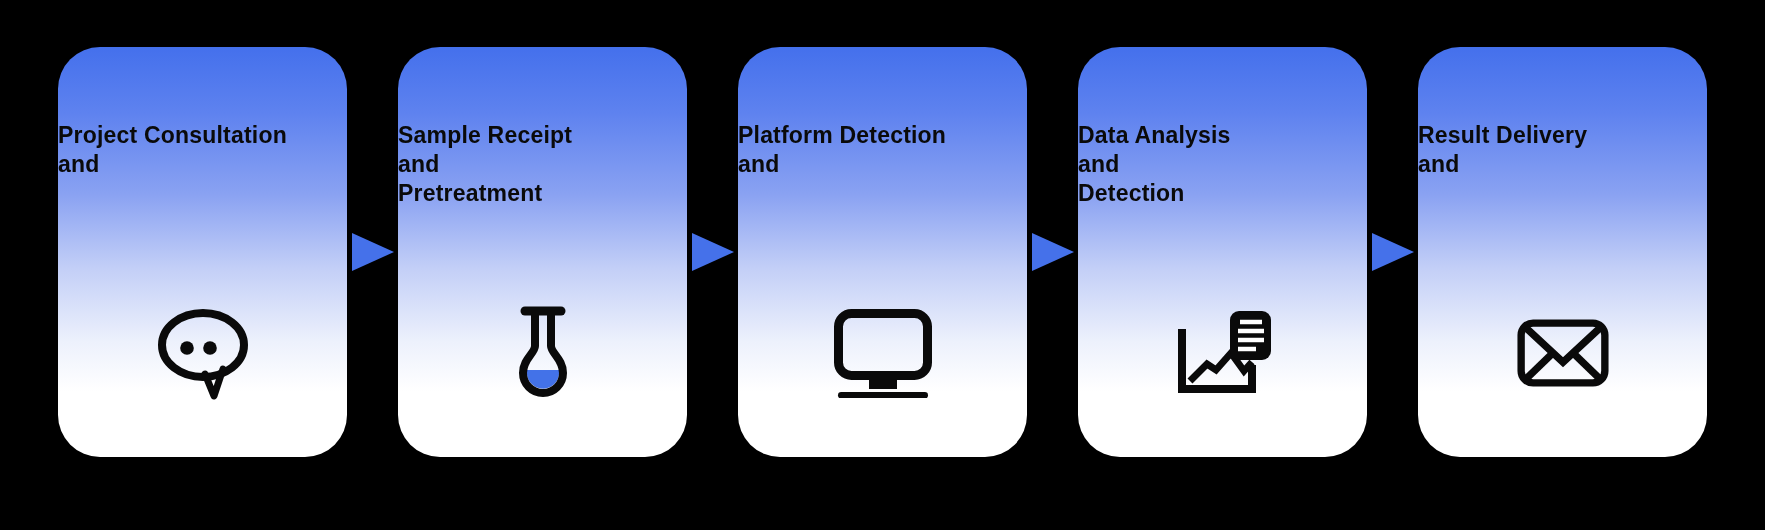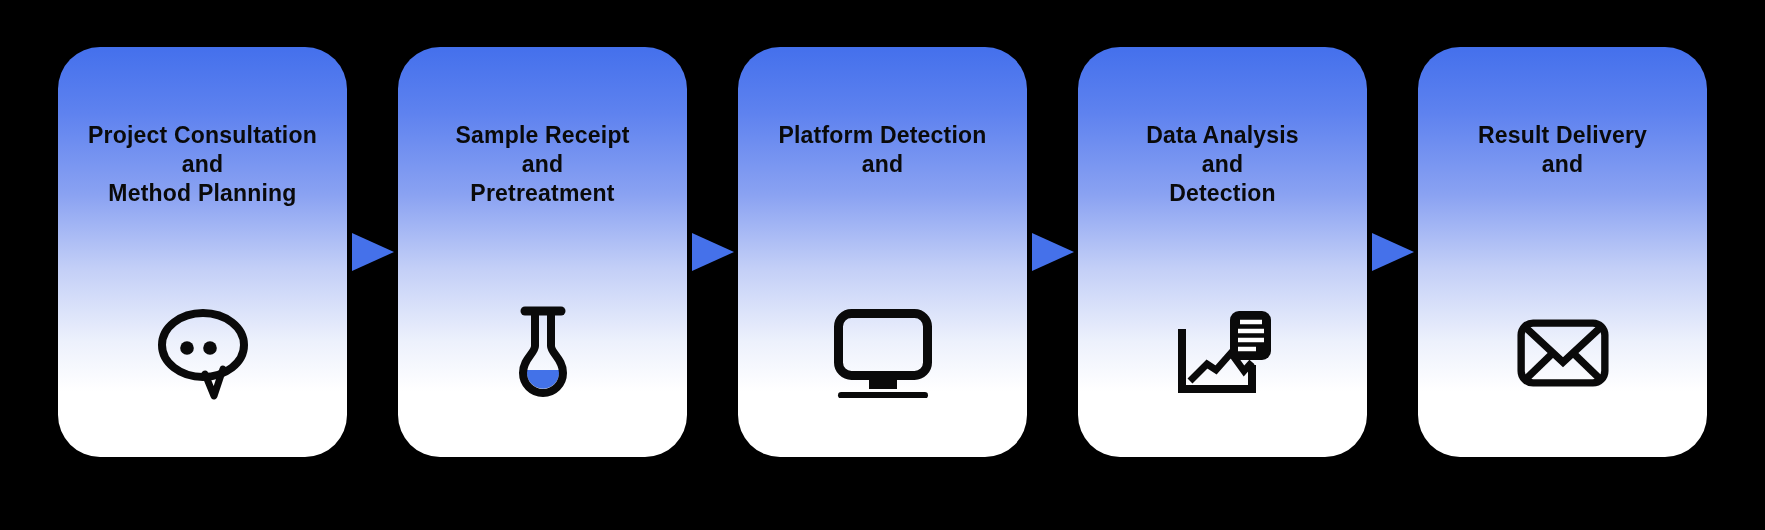--- a/index.html
+++ b/index.html
@@ -20,21 +20,20 @@
     width: 289px; height: 410px;
     border-radius: 42px;
     background: linear-gradient(180deg,
       #4470EC 0%, #5E82EF 16%, #8AA2F2 36%,
       #C3CFF7 54%, #EDF1FC 72%, #FFFFFF 84%);
     position: relative;
     flex: none;
   }
   .title {
     margin-top: 74px;
-    text-align: center;
     font-size: 23px;
     font-weight: 700;
     line-height: 29px;
     color: #0A0A0A;
     letter-spacing: 0.2px;
   }
   .title span { display: block; }
   .icon-wrap {
     position: absolute;
     left: 0; right: 0; top: 253px; height: 106px;
@@ -59,21 +58,20 @@
 </style>
 </head>
 <body style="background: rgb(0, 0, 0);">
 
 <div class="flow">
 
   <div class="card">
     <div class="title">
       <span>Project Consultation</span>
       <span>and</span>
-      <span>Method Planning</span>
     </div>
     <div class="icon-wrap">
       <svg width="100" height="94" viewBox="0 0 100 94">
         <ellipse class="stroke" cx="50" cy="39" rx="41" ry="32" fill="#ffffff" stroke-width="8"></ellipse>
         <path d="M52 68 L61 90 L70 63" fill="#ffffff" class="stroke" stroke-width="7" stroke-linejoin="round" stroke-linecap="round"></path>
         <circle cx="34" cy="42" r="6.8" fill="#0A0A0A"></circle>
         <circle cx="57" cy="42" r="6.8" fill="#0A0A0A"></circle>
       </svg>
     </div>
   </div>

